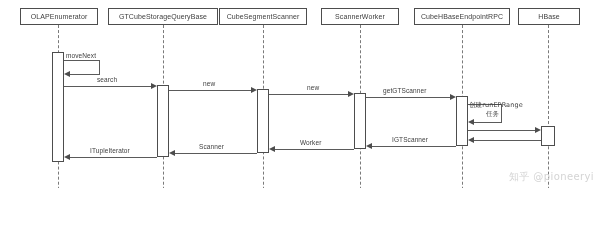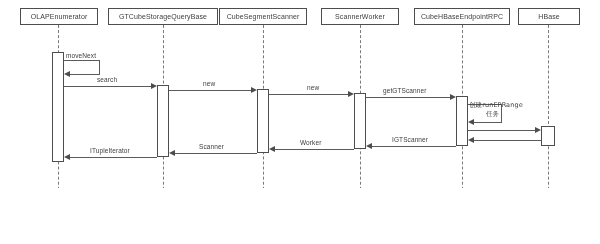--- a/index.html
+++ b/index.html
@@ -177,14 +177,15 @@
   <div class="msg-label" style="left:300px; top:139px;">Worker</div>
 
   <div class="msg-line" style="left:175px; top:153px; width:82px;"></div>
   <div class="arrow-head arrow-left" style="left:169px; top:150px;"></div>
   <div class="msg-label" style="left:199px; top:143px;">Scanner</div>
 
   <div class="msg-line" style="left:70px; top:157px; width:87px;"></div>
   <div class="arrow-head arrow-left" style="left:64px; top:154px;"></div>
   <div class="msg-label" style="left:90px; top:147px;">ITupleIterator</div>
 
+  <div class="watermark">知乎 @pioneeryi</div>
 
 </div>
 
 </body></html>

